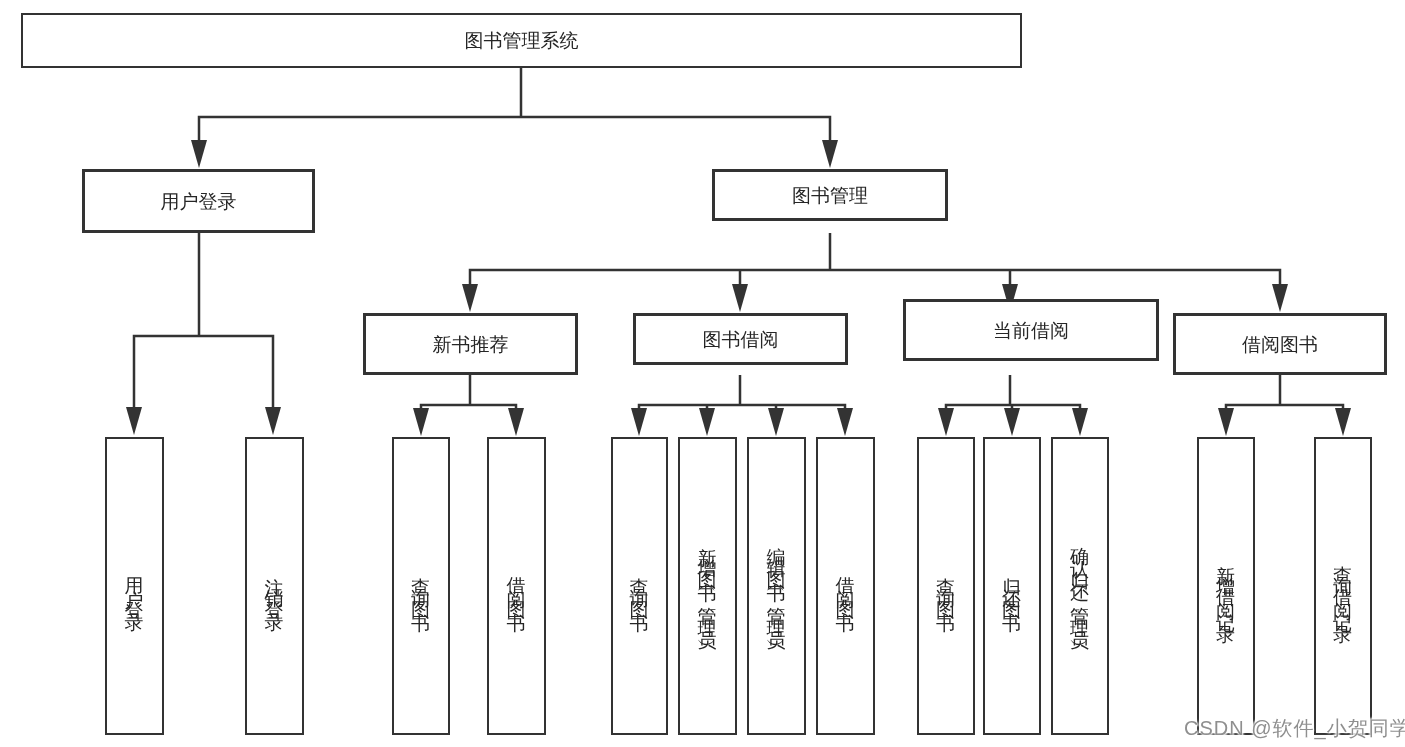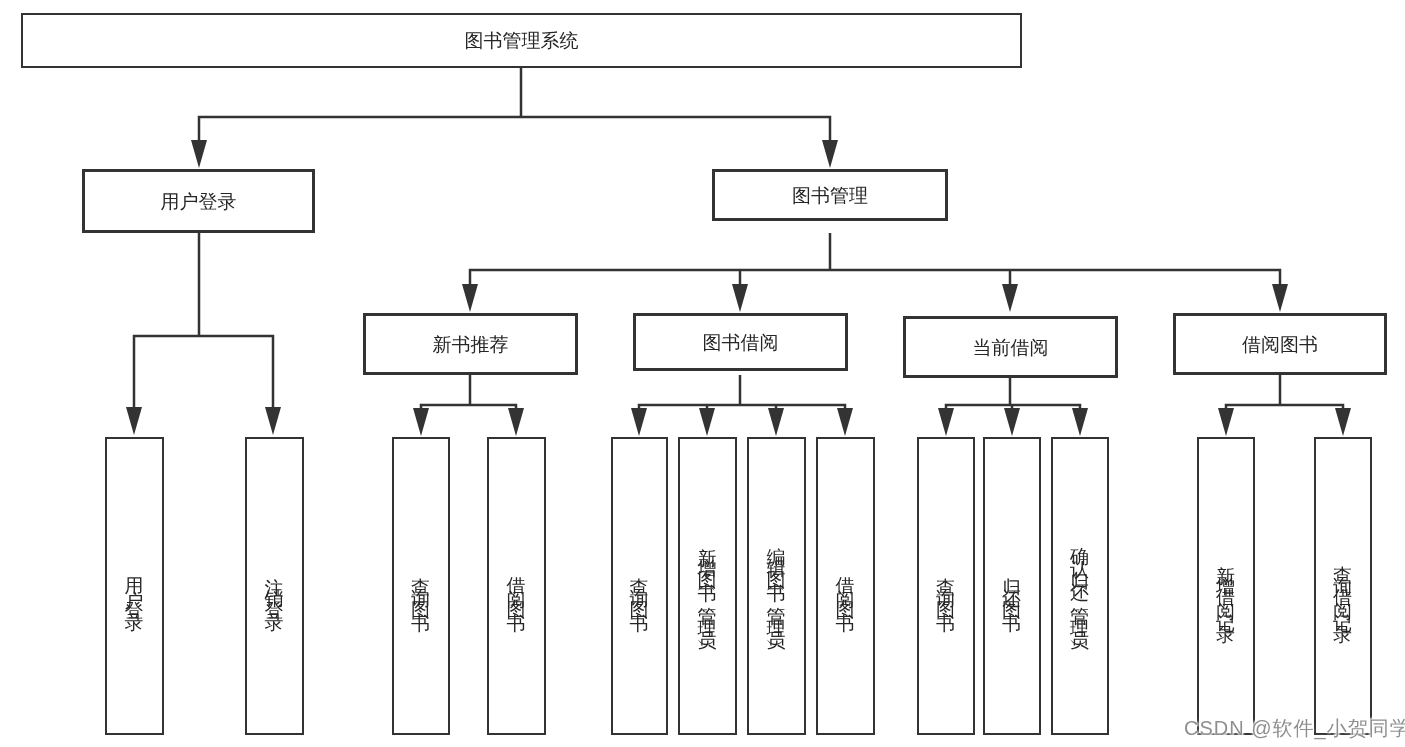--- a/index.html
+++ b/index.html
@@ -72,22 +72,22 @@
       <polygon points="1335,408 1351,408 1343,436"></polygon>
     </g>
   </svg>
 
   <div class="node lv1" style="left:21px;top:13px;width:1001px;height:55px">图书管理系统</div>
 
   <div class="node lv2" style="left:82px;top:169px;width:233px;height:64px">用户登录</div>
   <div class="node lv2" style="left:712px;top:169px;width:236px;height:52px">图书管理</div>
 
   <div class="node lv3" style="left:363px;top:313px;width:215px;height:62px">新书推荐</div>
-  <div class="node lv3" style="left:633px;top:313px;width:215px;height:58px">图书借阅</div>
-  <div class="node lv3" style="left:903px;top:316px;width:215px;height:62px">当前借阅</div>
+  <div class="node lv3" style="left:633px;top:313px;width:215px;height:52px">图书借阅</div>
+  <div class="node lv3" style="left:903px;top:299px;width:256px;height:62px">当前借阅</div>
   <div class="node lv3" style="left:1173px;top:313px;width:214px;height:62px">借阅图书</div>
 
   <div class="node v-node" style="left:105px;top:437px;width:59px;height:298px">用户登录</div>
   <div class="node v-node" style="left:245px;top:437px;width:59px;height:298px">注销登录</div>
 
   <div class="node v-node" style="left:392px;top:437px;width:58px;height:298px">查询图书</div>
   <div class="node v-node" style="left:487px;top:437px;width:59px;height:298px">借阅图书</div>
 
   <div class="node v-node" style="left:611px;top:437px;width:57px;height:298px">查询图书</div>
   <div class="node v-node" style="left:678px;top:437px;width:59px;height:298px">新增图书（管理员）</div>

